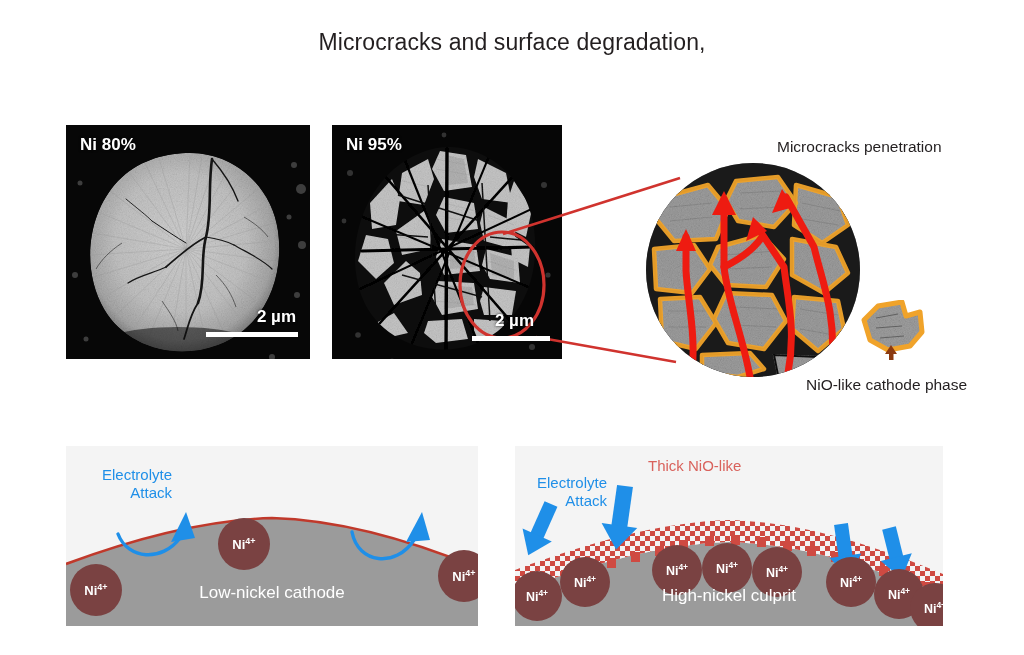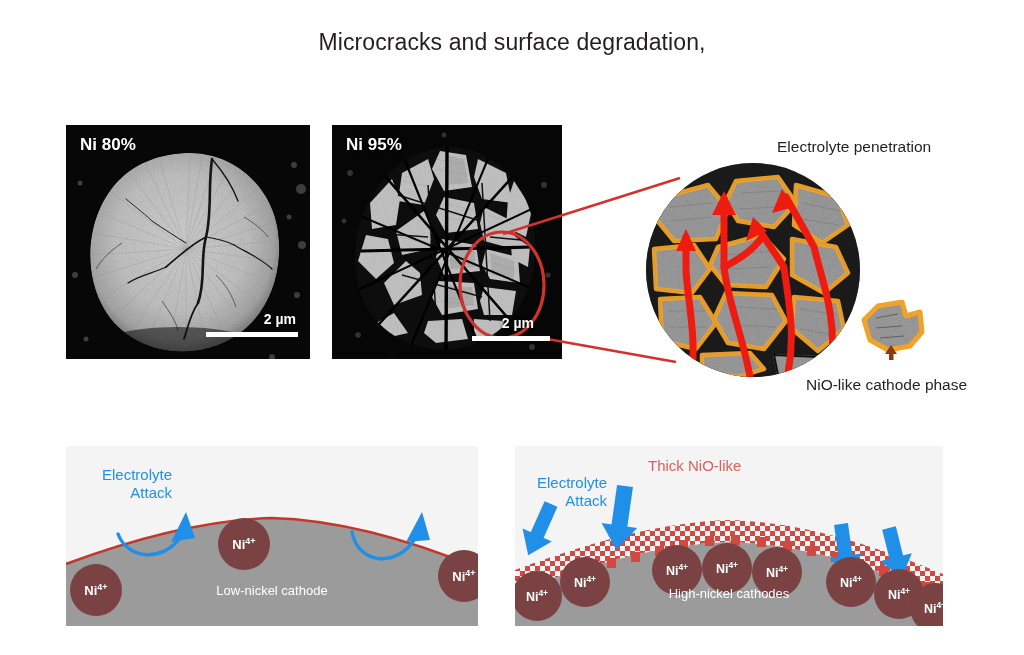--- a/index.html
+++ b/index.html
@@ -49,21 +49,21 @@
     font-size: 17px;
     font-weight: bold;
     z-index: 8;
     text-shadow: 0 0 3px rgba(0,0,0,0.9);
   }
   .scalebar-text {
     position: absolute;
     right: 14px;
     bottom: 32px;
     color: #ffffff;
-    font-size: 14px;
+    font-size: 17px;
     font-weight: bold;
     z-index: 8;
     text-shadow: 0 0 3px rgba(0,0,0,0.9);
   }
   .scalebar-line {
     position: absolute;
     right: 12px;
     bottom: 22px;
     width: 92px;
     height: 5px;
@@ -120,21 +120,21 @@
   #schematic-low  { left: 66px;  width: 412px; }
   #schematic-high { left: 515px; width: 428px; }
 
   .sch-svg { position: absolute; left: 0; top: 0; }
 
   .sch-caption {
     position: absolute;
     width: 100%;
     text-align: center;
     color: #ffffff;
-    font-size: 13px;
+    font-size: 17px;
   }
   #low-cathode-caption  { top: 137px; }
   #high-cathode-caption { top: 140px; }
 
   .attack-label {
     position: absolute;
     color: #1f8fe8;
     font-size: 15px;
     line-height: 18px;
     text-align: right;
@@ -471,21 +471,21 @@
     <path d="M18 18 L40 14"></path>
       <path d="M18 28 L44 26"></path>
       <path d="M22 38 L46 36"></path>
   </g>
   <g fill="#8b3a10">
     <rect x="31" y="50" width="4.5" height="10"></rect>
     <polygon points="33,45 27,54 39,54"></polygon>
   </g>
 </svg>
 
-<div class="annot-label" id="electrolyte-penetration-label">Electrolyte penetration</div>
+<div class="annot-label" id="electrolyte-penetration-label">Microcracks penetration</div>
 
 <div class="annot-label" id="nio-impurity-label">NiO-like cathode phase</div>
 
 <div class="schematic" id="schematic-low">
   <svg class="sch-svg" width="412" height="180" viewBox="0 0 412 180">
     <rect width="412" height="180" fill="#f4f4f4"></rect>
 
     <path d="M0 118 C70 92 140 74 206 72 C274 74 344 94 412 122 L412 180 L0 180 Z" fill="#9b9b9b"></path>
 
     <path d="M0 118 C70 92 140 74 206 72 C274 74 344 94 412 122" fill="none" stroke="#c0392b" stroke-width="2.6"></path>
@@ -606,14 +606,14 @@
 
   <div class="attack-label" id="attack-label-high">
     <span>Electrolyte</span><br>
     <span>Attack</span>
   </div>
 
   <div id="thick-nio-label">
     <span class="nio-line">Thick NiO-like</span>
   </div>
 
-  <div class="sch-caption" id="high-cathode-caption">High-nickel cathodes</div>
+  <div class="sch-caption" id="high-cathode-caption">High-nickel culprit</div>
 </div>
 
 </body></html>

